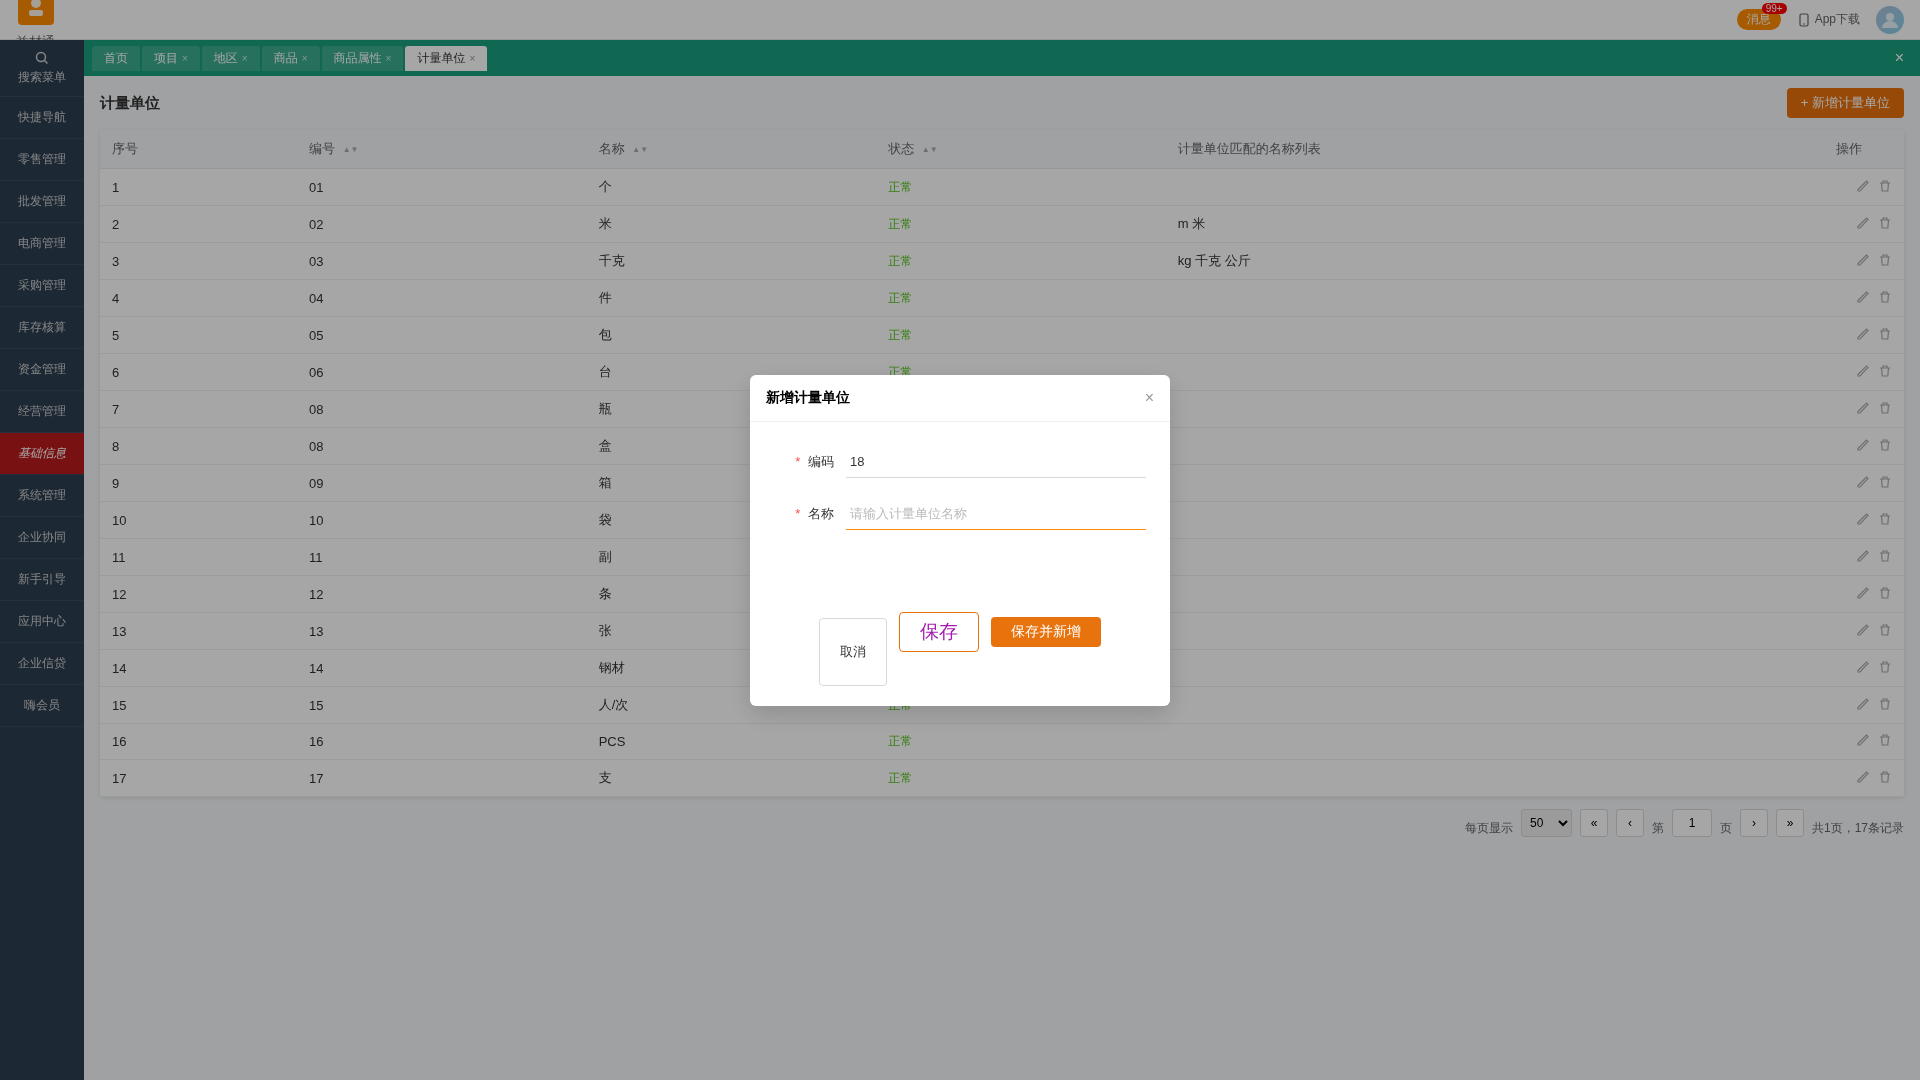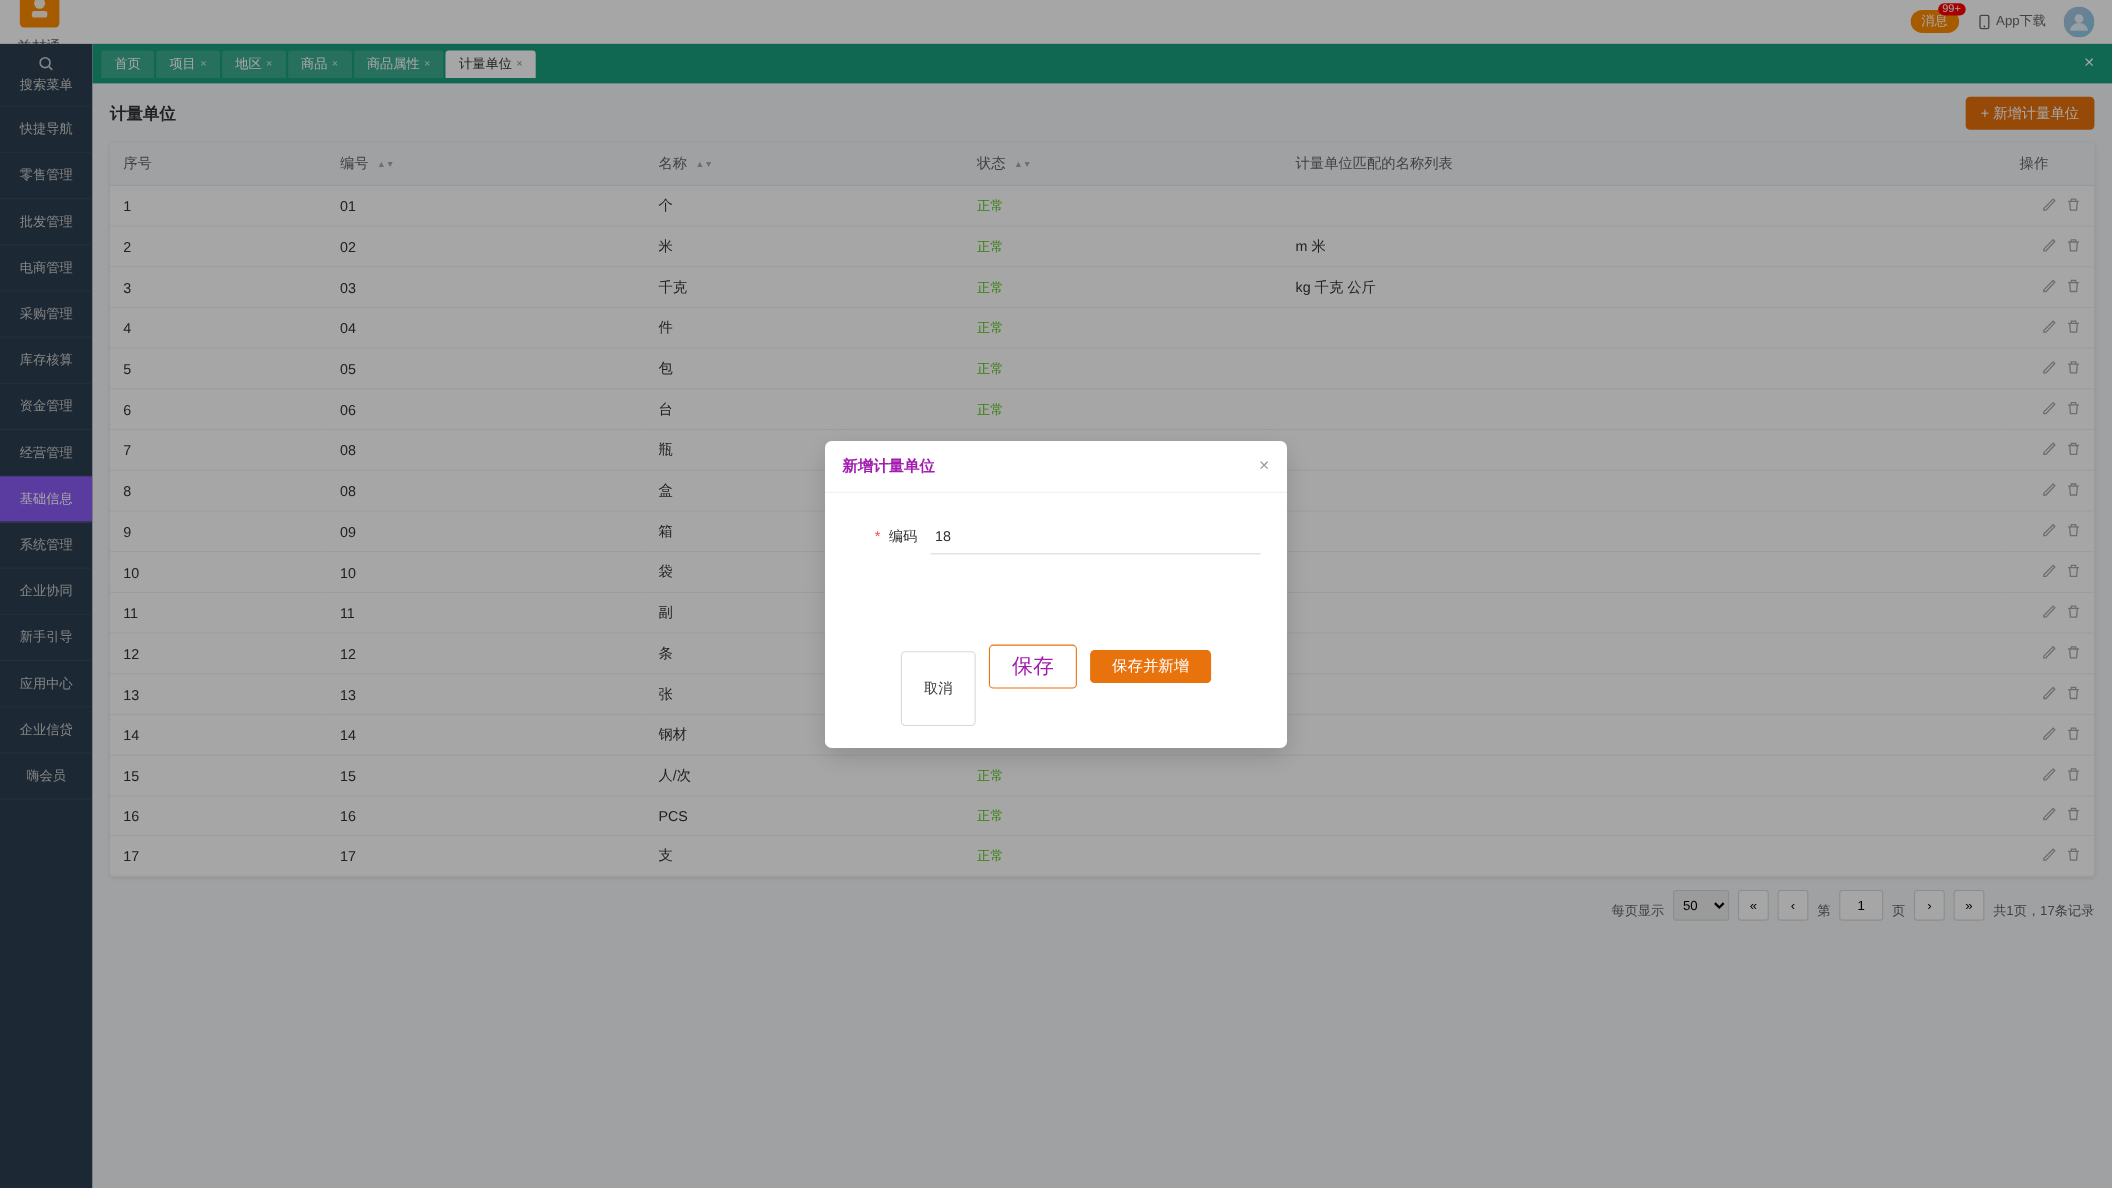--- a/index.html
+++ b/index.html
@@ -103,21 +103,21 @@
       flex-shrink: 0;
     }
     .sidebar-item {
       padding: 12px 8px;
       text-align: center;
       color: #ccc;
       cursor: pointer;
       font-size: 12px;
       border-bottom: 1px solid #3a4a5c;
     }
-    .sidebar-item.active { background: #8b5cf6; color: white; }
+    .sidebar-item.active { background: #b91c1c; color: white; font-style: italic; }
     .sidebar-search {
       padding: 10px 8px;
       text-align: center;
       color: #ccc;
       cursor: pointer;
       font-size: 12px;
       border-bottom: 1px solid #3a4a5c;
     }
 
     
@@ -294,21 +294,21 @@
     .modal-header {
       padding: 14px 16px;
       border-bottom: 1px solid #f0f0f0;
       display: flex;
       align-items: center;
       justify-content: space-between;
     }
     .modal-title {
       font-size: 14px;
       font-weight: bold;
-      color: #a21caf;
+      color: #000000;
     }
     .modal-close {
       background: none;
       border: none;
       cursor: pointer;
       font-size: 16px;
       color: #999;
       padding: 0;
       line-height: 1;
     }
@@ -922,20 +922,27 @@
       <button class="modal-close">×</button>
     </div>
     <div class="modal-body">
       <div class="form-row">
         <div class="form-label">
           <span class="required">*</span>
           <span>编码</span>
         </div>
         <input class="form-input" type="text" value="18" style="margin-left: 12px;">
       </div>
+      <div class="form-row">
+        <div class="form-label">
+          <span class="required">*</span>
+          <span>名称</span>
+        </div>
+        <input class="form-input focused" type="text" style="margin-left: 12px;" placeholder="请输入计量单位名称">
+      </div>
     </div>
     <div class="modal-footer">
       <button class="btn-cancel">取消</button>
       <button class="btn-save">保存</button>
       <button class="btn-save-new">保存并新增</button>
     </div>
   </div>
 </div>
 
 </body></html>

